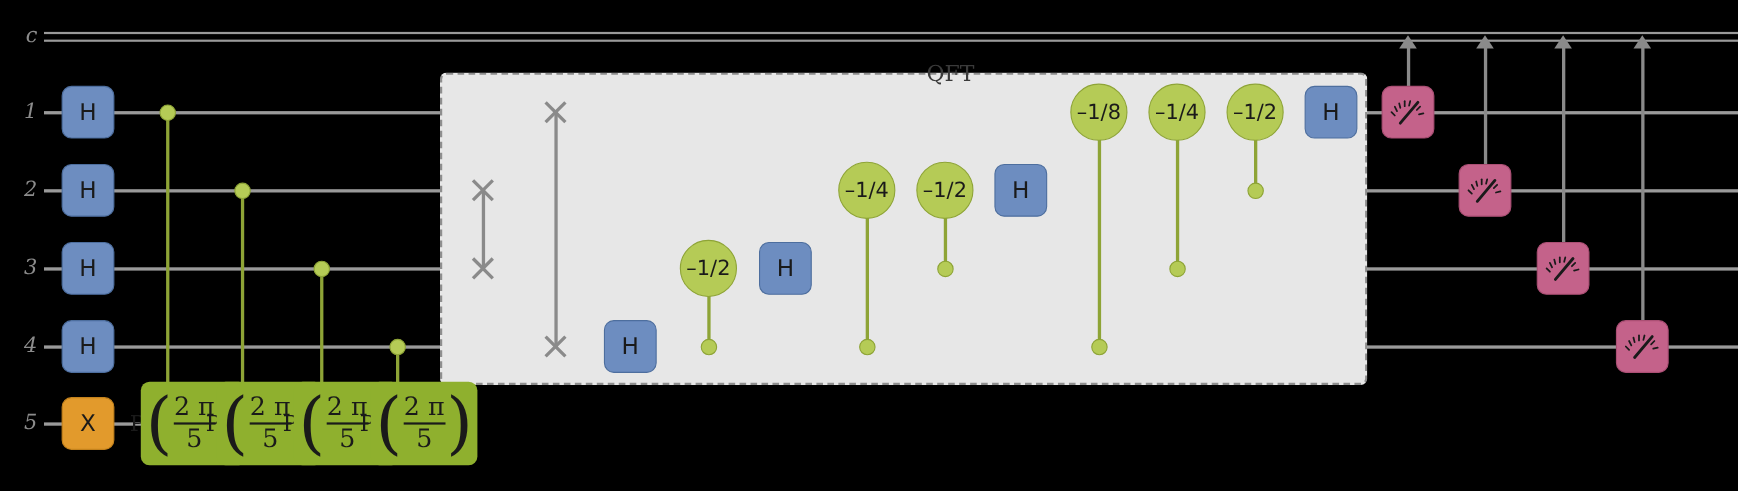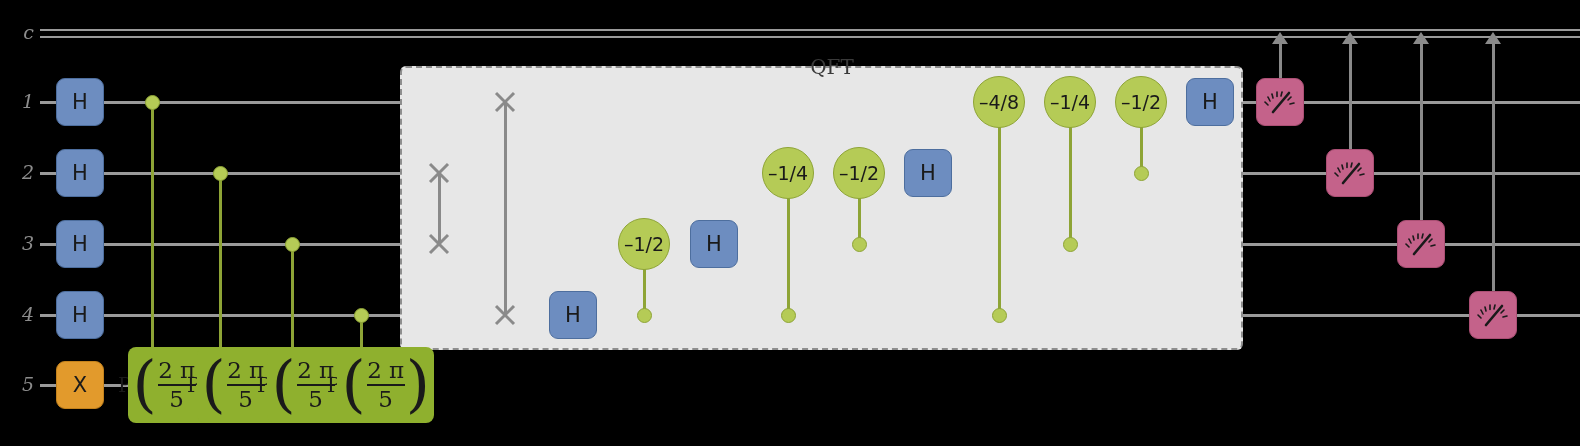--- a/index.html
+++ b/index.html
@@ -12,21 +12,21 @@
 
   
   .wlabel{position:absolute;color:#8c8c8c;font-style:italic;font-size:19px;
           font-family:"DejaVu Serif","Liberation Serif",serif;
           text-align:right;width:30px;}
 
   
   #qft-box{position:absolute;left:400px;top:66px;width:843px;height:284px;
            background:#e7e7e7;border:2px dashed #8e8e8e;border-radius:6px;
            box-sizing:border-box;}
-  #qft-label{position:absolute;left:772px;top:55px;width:120px;
+  #qft-label{position:absolute;left:804px;top:55px;width:120px;
              text-align:center;color:#3a3a3a;font-size:20px;
              font-family:"DejaVu Serif","Liberation Serif",serif;
              overflow:hidden;height:22px;}
 
   
   .gate{position:absolute;width:48px;height:48px;border-radius:9px;
         display:flex;align-items:center;justify-content:center;
         font-size:21px;color:#1a1a1a;box-sizing:border-box;}
   .gate-h{background:#6d8dc0;border:1.5px solid #4d6e9e;}
   .gate-x{background:#e29a2c;border:1.5px solid #c4821c;}
@@ -224,21 +224,21 @@
     <span>–1/2</span>
     </div>
 
   <div class="gate gate-h" style="left:904px;top:149px;">
     <span>H</span>
     </div>
 
   <div class="clink" style="left:998px;top:102px;height:213px;"></div>
   <div class="cdot" style="left:992px;top:308px;"></div>
   <div class="pcirc" style="left:973px;top:76px;">
-    <span>–4/8</span>
+    <span>–1/8</span>
     </div>
 
   <div class="clink" style="left:1069px;top:102px;height:142px;"></div>
   <div class="cdot" style="left:1063px;top:237px;"></div>
   <div class="pcirc" style="left:1044px;top:76px;">
     <span>–1/4</span>
     </div>
 
   <div class="clink" style="left:1140px;top:102px;height:71px;"></div>
   <div class="cdot" style="left:1134px;top:166px;"></div>

